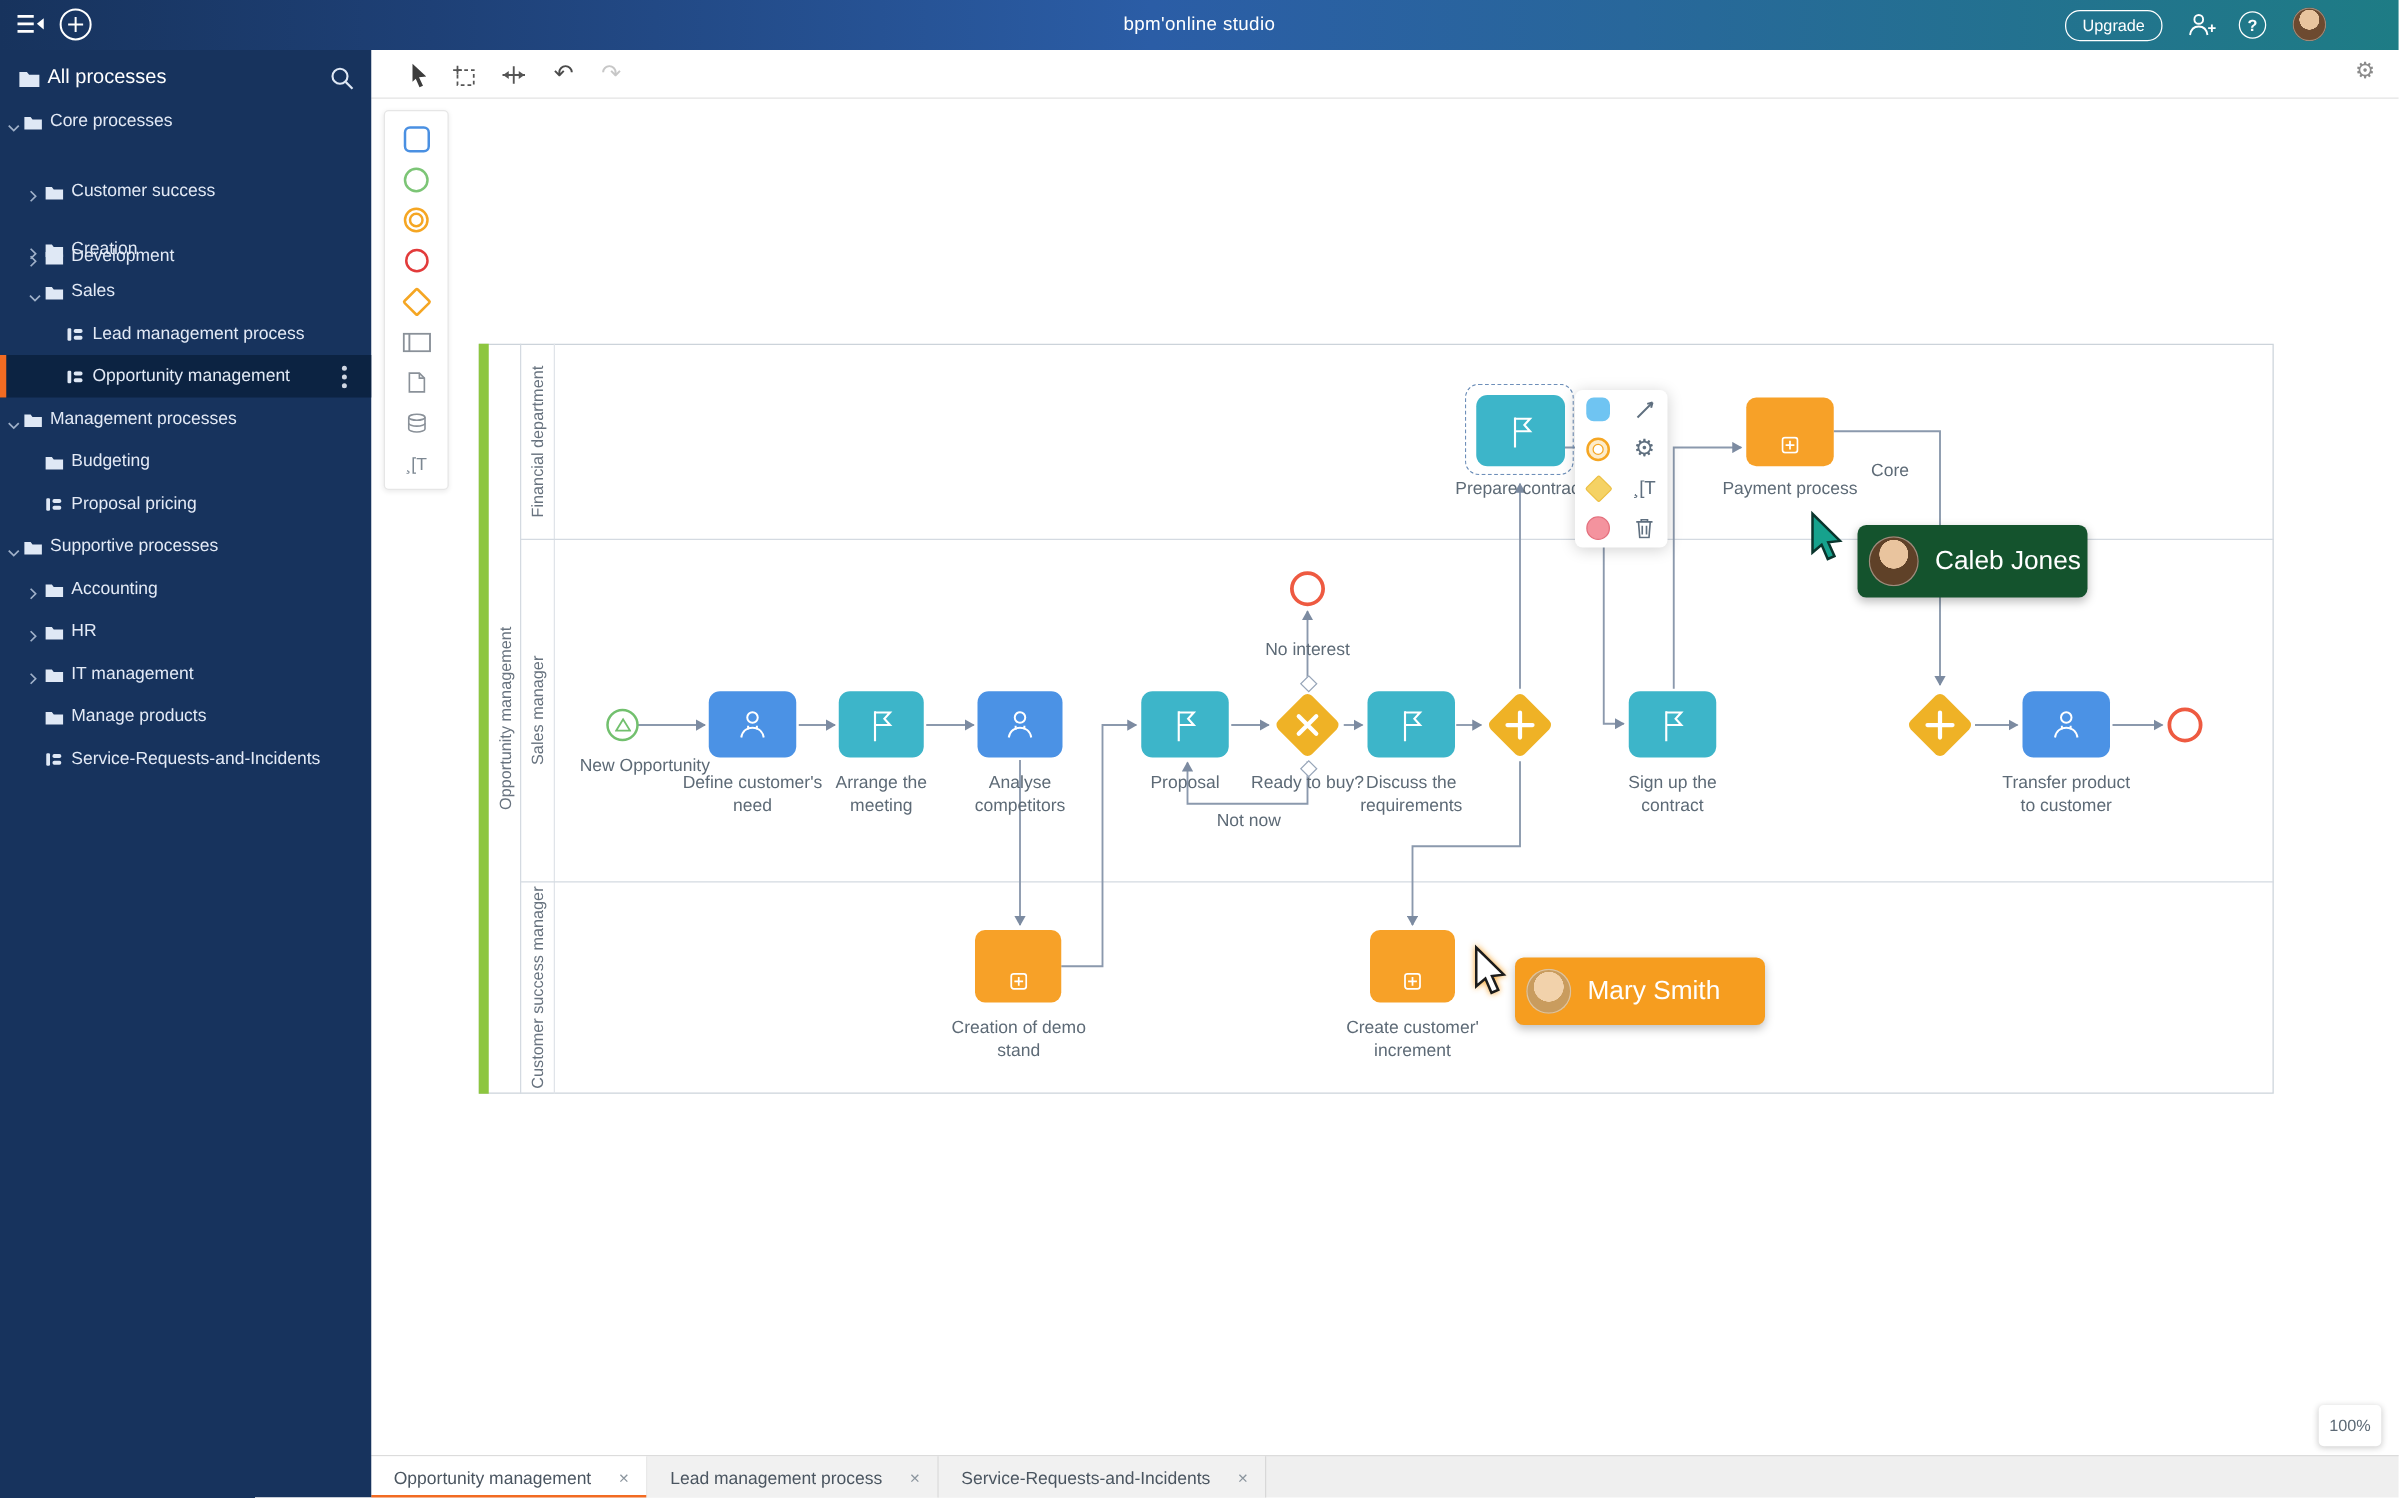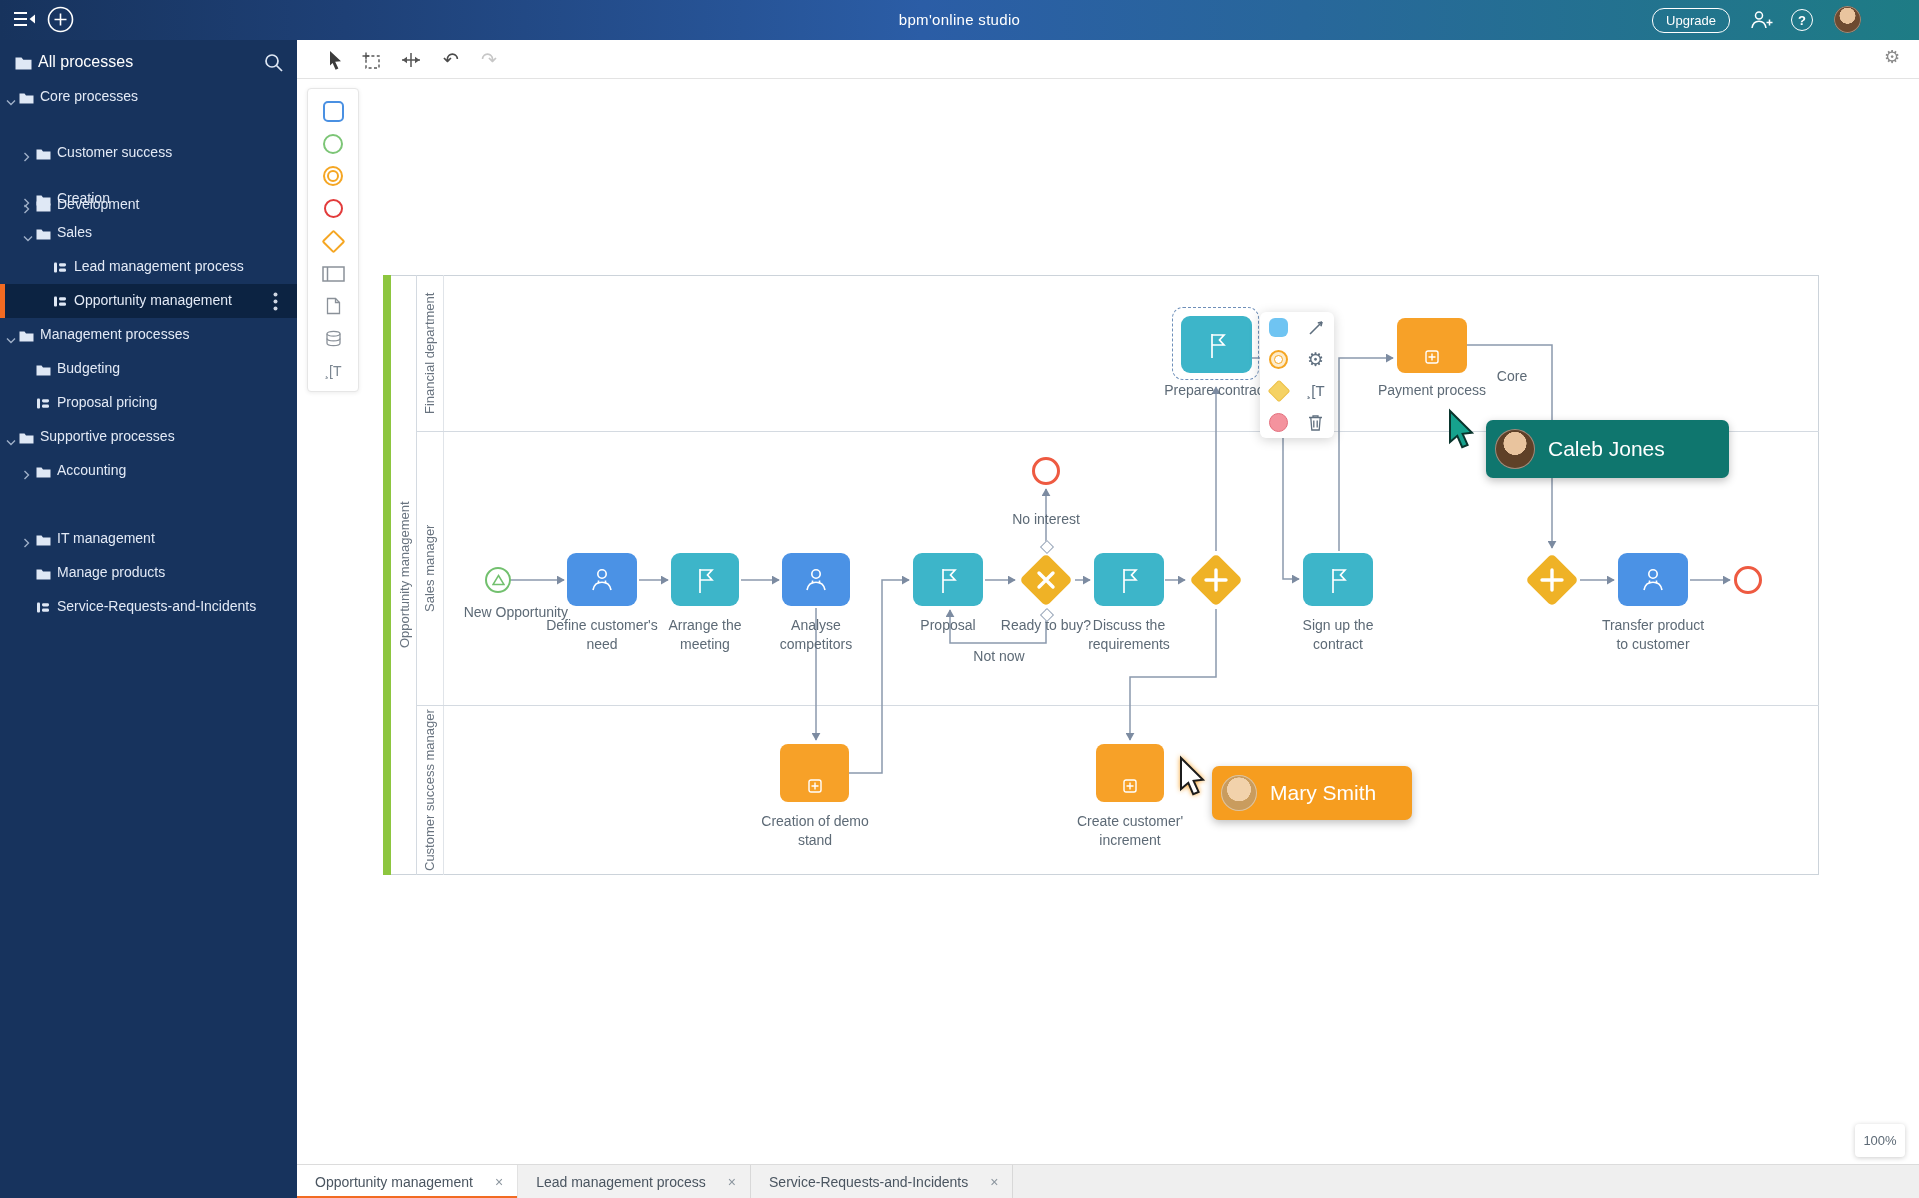--- a/index.html
+++ b/index.html
@@ -248,20 +248,29 @@
       <div class="txt" style="left: 40px;">Supportive processes</div>
     </div>
     <div class="tree-item" style="top: 414px;">
       <div class="chev" style="left: 23px;"><svg width="7" height="10">
           <path d="M1.5 1l4 4-4 4" fill="none" stroke="#9fb0c8" stroke-width="1.4"></path>
         </svg></div>
       <div class="ic" style="left: 36px;"><svg width="15" height="12">
           <path d="M.5 1.5h5l1.5 2h7.5v8H.5z" fill="#dfe8f5"></path>
         </svg></div>
       <div class="txt" style="left: 57px;">Accounting</div>
+    </div>
+    <div class="tree-item" style="top: 448px;">
+      <div class="chev" style="left: 23px;"><svg width="7" height="10">
+          <path d="M1.5 1l4 4-4 4" fill="none" stroke="#9fb0c8" stroke-width="1.4"></path>
+        </svg></div>
+      <div class="ic" style="left: 36px;"><svg width="15" height="12">
+          <path d="M.5 1.5h5l1.5 2h7.5v8H.5z" fill="#dfe8f5"></path>
+        </svg></div>
+      <div class="txt" style="left: 57px;">HR</div>
     </div>
     <div class="tree-item" style="top: 482px;">
       <div class="chev" style="left: 23px;"><svg width="7" height="10">
           <path d="M1.5 1l4 4-4 4" fill="none" stroke="#9fb0c8" stroke-width="1.4"></path>
         </svg></div>
       <div class="ic" style="left: 36px;"><svg width="15" height="12">
           <path d="M.5 1.5h5l1.5 2h7.5v8H.5z" fill="#dfe8f5"></path>
         </svg></div>
       <div class="txt" style="left: 57px;">IT management</div>
     </div>
@@ -515,21 +524,21 @@
             <rect x="1" y="1" width="12" height="12" rx="2"></rect>
             <path d="M7 3.5v7M3.5 7h7"></path>
           </svg></div>
       </div>
       <div class="node-label" style="left: 1050px; top: 812px;">Create customer'
 increment</div>
       <div class="float-label" style="left: 1512px; top: 368px;">Core</div>
       <div class="float-label" style="left: 999px; top: 648px;">Not now</div>
     </div>
   <div id="overlay-group">
-      <div class="user-tag" style="left: 1486px; top: 420px; width: 243px; height: 58px; background: #0f766e;">
+      <div class="user-tag" style="left: 1486px; top: 420px; width: 184px; height: 58px; background: #14532d;">
         <div class="av" style="width: 40px; height: 40px; background: radial-gradient(circle at 50% 36%, rgb(233, 196, 158) 0px, rgb(233, 196, 158) 35%, rgb(95, 65, 40) 36%, rgb(95, 65, 40) 100%);"></div>
         <div>Caleb Jones</div>
       </div>
       <div class="user-tag" style="left: 1212px; top: 766px; width: 200px; height: 54px; background: rgb(246, 157, 31);">
         <div class="av" style="width: 36px; height: 36px; background: radial-gradient(circle at 50% 40%, rgb(242, 210, 171) 0px, rgb(242, 210, 171) 42%, rgb(201, 156, 94) 43%, rgb(201, 156, 94) 100%);"></div>
         <div>Mary Smith</div>
       </div>
       <div class="cursor" style="left: 1450px; top: 411px;"><svg width="30" height="42" style="overflow:visible;">
           <path d="M0,0 L0,31 L7.3,24.8 L12.2,36.2 L17.6,33.9 L12.6,22.8 L22,21.7 Z" fill="#16a28d" stroke="#0a352d" stroke-width="2"></path>
         </svg></div>

